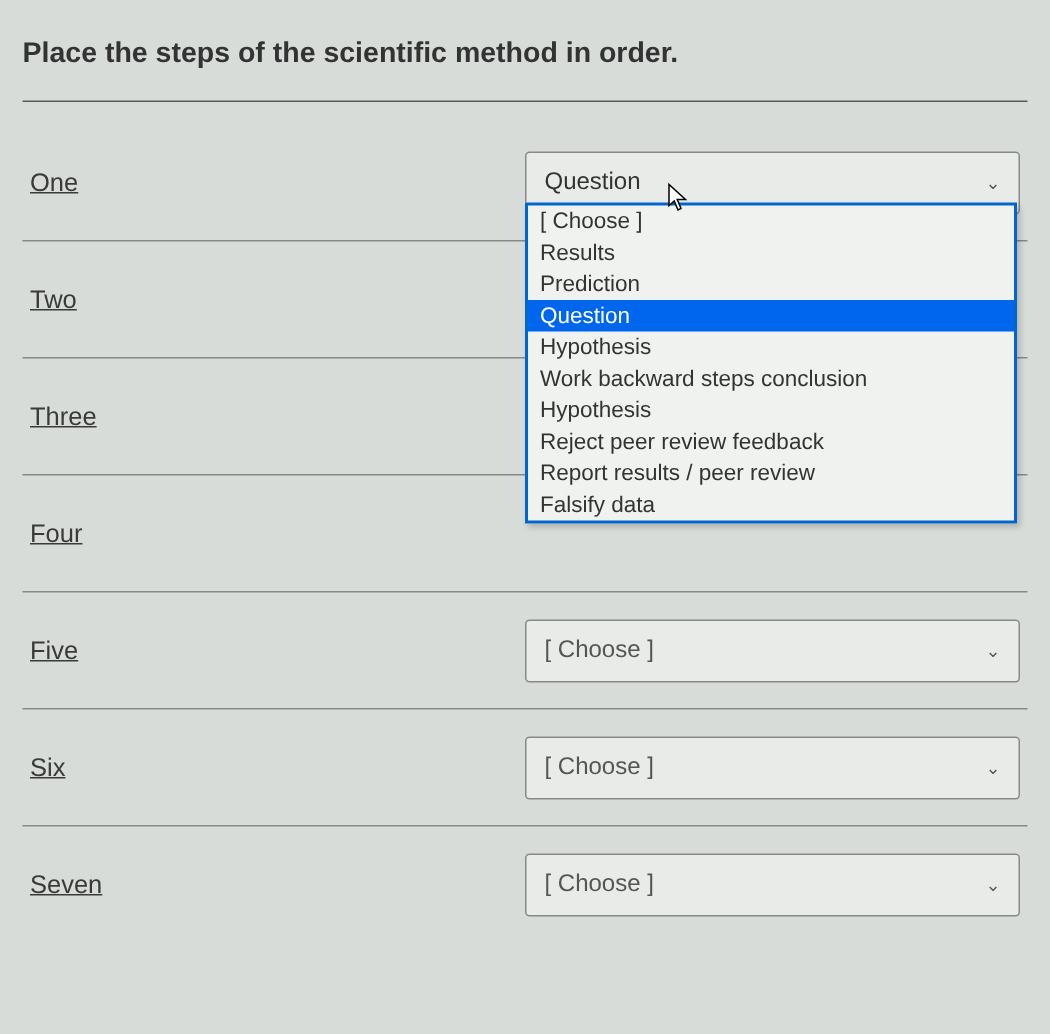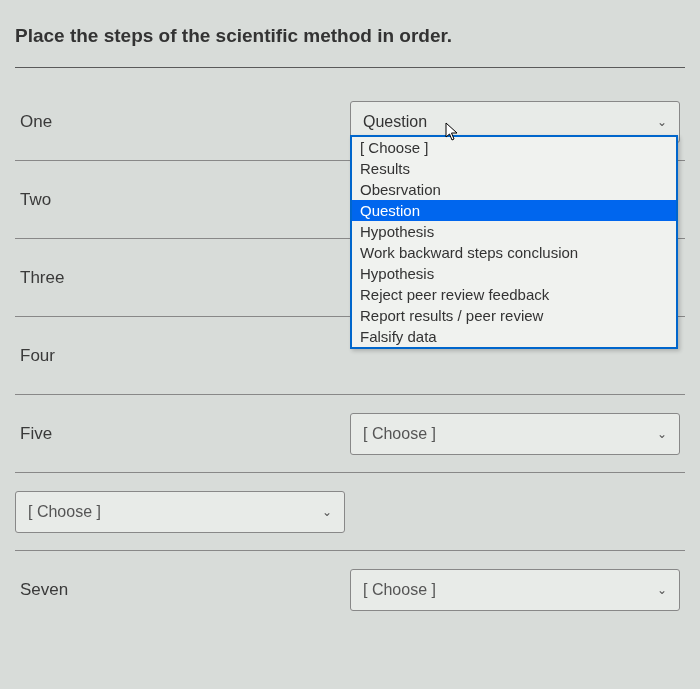--- a/index.html
+++ b/index.html
@@ -29,20 +29,21 @@
       align-items: center;
       height: 78px;
       border-bottom: 1px solid #888;
       position: relative;
     }
     .row-label {
       width: 50%;
       font-size: 17px;
       color: #3a3a3a;
       padding-left: 5px;
+      text-decoration: underline;
     }
     .select-container {
       width: 50%;
       padding-right: 5px;
     }
     .select-box {
       width: 100%;
       height: 42px;
       background: #e8ebe8;
       border: 1px solid #888;
@@ -104,21 +105,21 @@
       <span>Question</span>
       <span class="chevron">⌄</span>
     </div>
   </div>
   <svg class="cursor-icon" width="18" height="22" viewBox="0 0 18 22">
     <path d="M2 2 L2 16 L5.5 13 L8 19 L10 18 L7.5 12 L13 12 Z" fill="#fff" stroke="#000" stroke-width="1"></path>
   </svg>
   <div class="dropdown-list">
     <div class="dropdown-option">[ Choose ]</div>
     <div class="dropdown-option">Results</div>
-    <div class="dropdown-option">Obesrvation</div>
+    <div class="dropdown-option">Prediction</div>
     <div class="dropdown-option highlighted">Question</div>
     <div class="dropdown-option">Hypothesis</div>
     <div class="dropdown-option">Work backward steps conclusion</div>
     <div class="dropdown-option">Hypothesis</div>
     <div class="dropdown-option">Reject peer review feedback</div>
     <div class="dropdown-option">Report results / peer review</div>
     <div class="dropdown-option">Falsify data</div>
   </div>
 </div>
 
@@ -138,20 +139,21 @@
   <div class="row-label">Five</div>
   <div class="select-container">
     <div class="select-box">
       <span>[ Choose ]</span>
       <span class="chevron">⌄</span>
     </div>
   </div>
 </div>
 
 <div class="row">
+  <div class="row-label">Six</div>
   <div class="select-container">
     <div class="select-box">
       <span>[ Choose ]</span>
       <span class="chevron">⌄</span>
     </div>
   </div>
 </div>
 
 <div class="row" style="border-bottom:none;">
   <div class="row-label">Seven</div>

